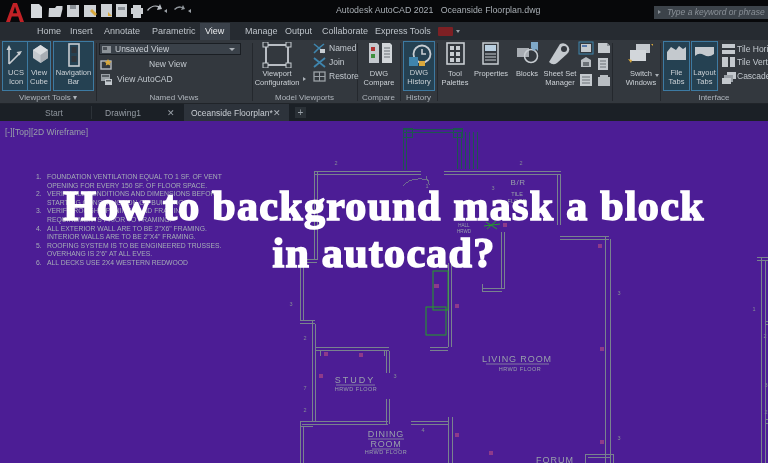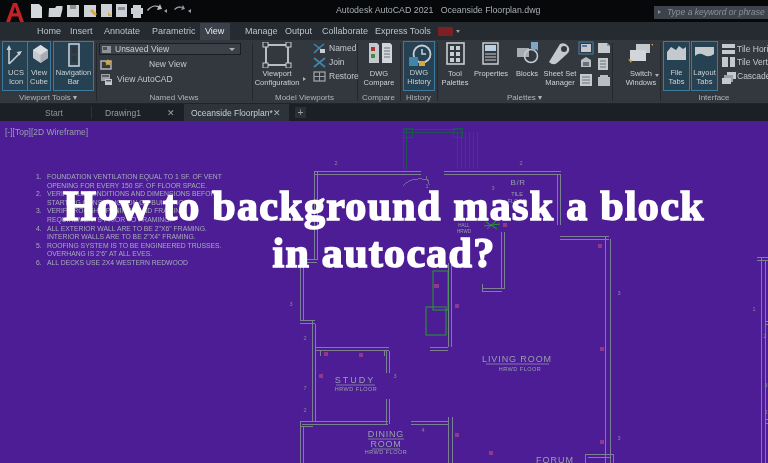--- a/index.html
+++ b/index.html
@@ -246,21 +246,20 @@
       <rect x="20" y="17" width="10" height="12" fill="#c4c9ce"></rect>
         <g stroke="#6a7076" stroke-width="1">
           <path d="M22 20 h6 M22 23 h6 M22 26 h6"></path>
         </g>
       <rect x="2" y="33" width="12" height="12" fill="#c4c9ce"></rect>
         <g stroke="#6a7076" stroke-width="1">
           <path d="M4 36 h8 M4 39 h8 M4 42 h8"></path>
         </g>
       <path d="M20 36 h12 v9 h-12 z M22 36 v-2 h8 v2" fill="#b8bdc2"></path>
     </svg>
-    <div class="plabel" style="left:437px;width:175px;">Palettes ▾</div>
 
     <svg class="ricon" style="left:627px;top:2px" width="26" height="21" viewBox="0 0 26 21">
       <rect x="9" y="1" width="14" height="9" fill="#c4c9ce"></rect>
       <rect x="3" y="7" width="16" height="11" fill="#d2d6da"></rect>
       <path d="M24 1 l2 0 0 2 z" fill="#d8a83c"></path>
       <path d="M1 16 l4 1 -1 3 z" fill="#d8a83c"></path>
     </svg>
     <div class="bt" style="left:618px;top:28px;width:46px;">Switch<br>Windows</div>
     <div class="abs" style="left:655px;top:33px;width:0;height:0;border-left:2.5px solid transparent;border-right:2.5px solid transparent;border-top:3px solid #aab0b6;"></div>
 

